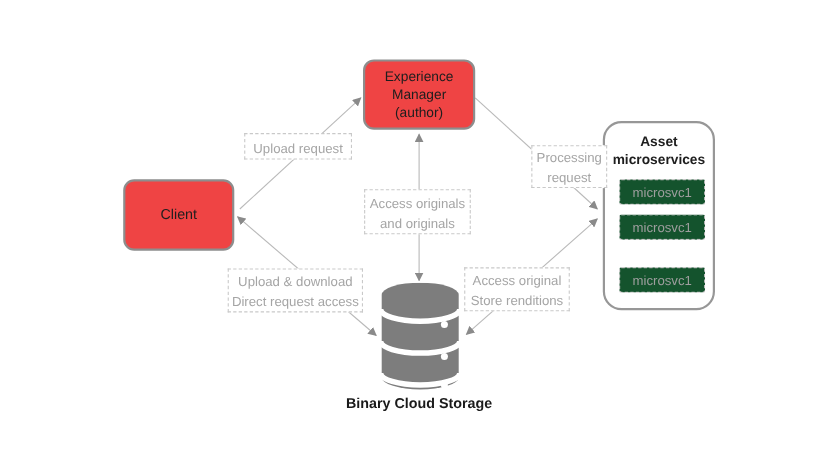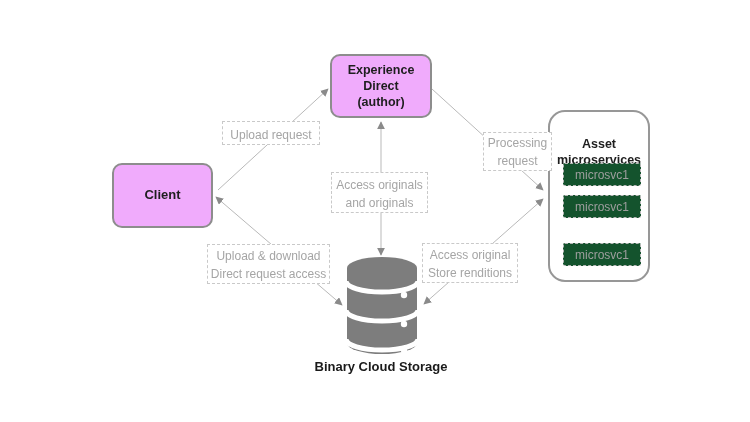--- a/index.html
+++ b/index.html
@@ -8,40 +8,40 @@
     position:relative;
     width:750px; height:422px;
     background:#ffffff;
     font-family:"Liberation Sans", sans-serif;
     overflow:hidden;
   }
   .edges-svg { position:absolute; left:0; top:0; z-index:1; }
 
   .node {
     position:absolute; z-index:2;
-    background:#f0abfc;
+    background:#ef4444;
     border:2px solid #8d8d8d;
     border-radius:10px;
     display:flex; align-items:center; justify-content:center;
     text-align:center;
-    font-weight:bold; color:#1e1e1e; font-size:13px; line-height:1.28;
+    font-weight:normal; color:#1e1e1e; font-size:13px; line-height:1.28;
   }
   .node-client { left:112px; top:163px; width:101px; height:65px;align-items:center; }
   .node-em     { left:330px; top:54px;  width:102px; height:64px; font-size:12.5px; }
   .node-em span, .asset-title span { display:block; }
 
   .node-asset {
     position:absolute; z-index:2;
     left:548px; top:110px; width:102px; height:172px;
     background:#ffffff;
     border:2px solid #979797;
     border-radius:17px;
   }
   .asset-title {
-    margin-top:24px;
+    margin-top:9px;
     text-align:center; font-weight:bold; color:#1e1e1e;
     font-size:12.5px; line-height:1.3;
   }
   .svc-box {
     position:absolute; left:13px; width:78px; height:23px;
     border:1px dashed #b8b8b8; border-radius:2px;
     background:#14532d;
     display:flex; align-items:center; justify-content:center;
     color:#9e9e9e; font-size:12px;
   }
@@ -90,21 +90,21 @@
     <line x1="424" y1="304" x2="543" y2="199" stroke="#b9b9b9" stroke-width="1" marker-start="url(#arrow)" marker-end="url(#arrow)"></line>
   </svg>
 
   <div class="node node-client">
     <span>Client</span>
   </div>
 
   <div class="node node-em">
     <div>
       <span>Experience</span>
-      <span>Direct</span>
+      <span>Manager</span>
       <span>(author)</span>
     </div>
   </div>
 
   <div class="node-asset">
     <div class="asset-title">
       <span>Asset</span>
       <span>microservices</span>
     </div>
     <div class="svc-box svc-1">

